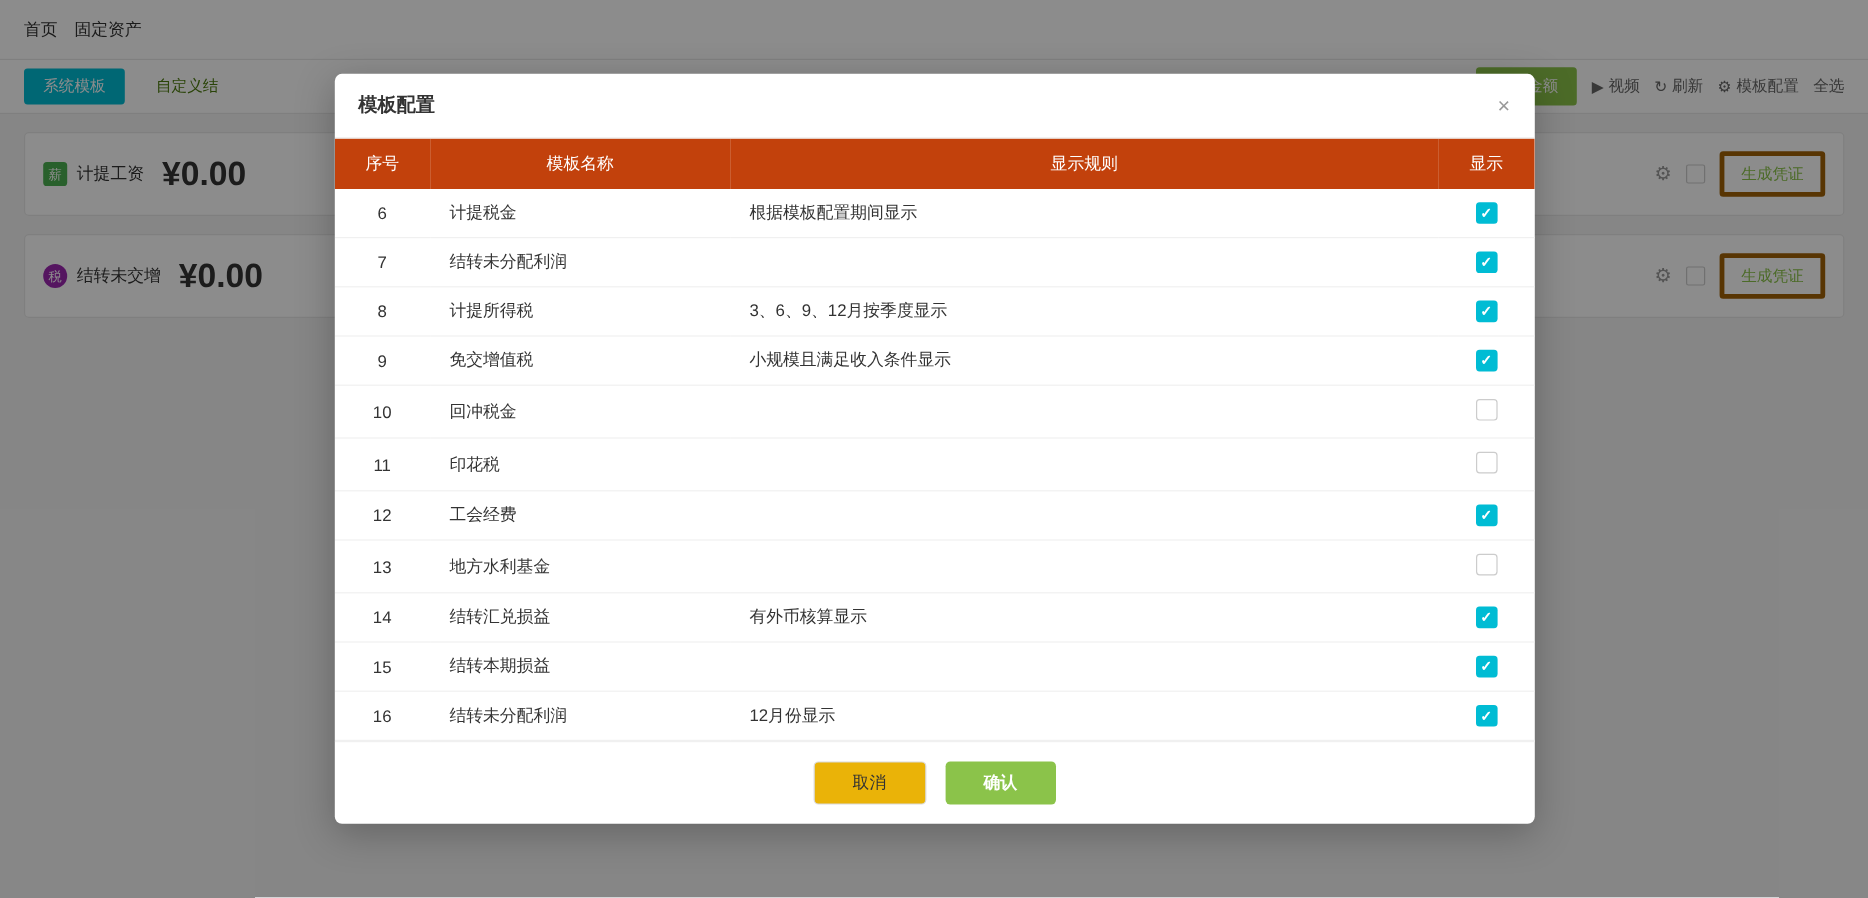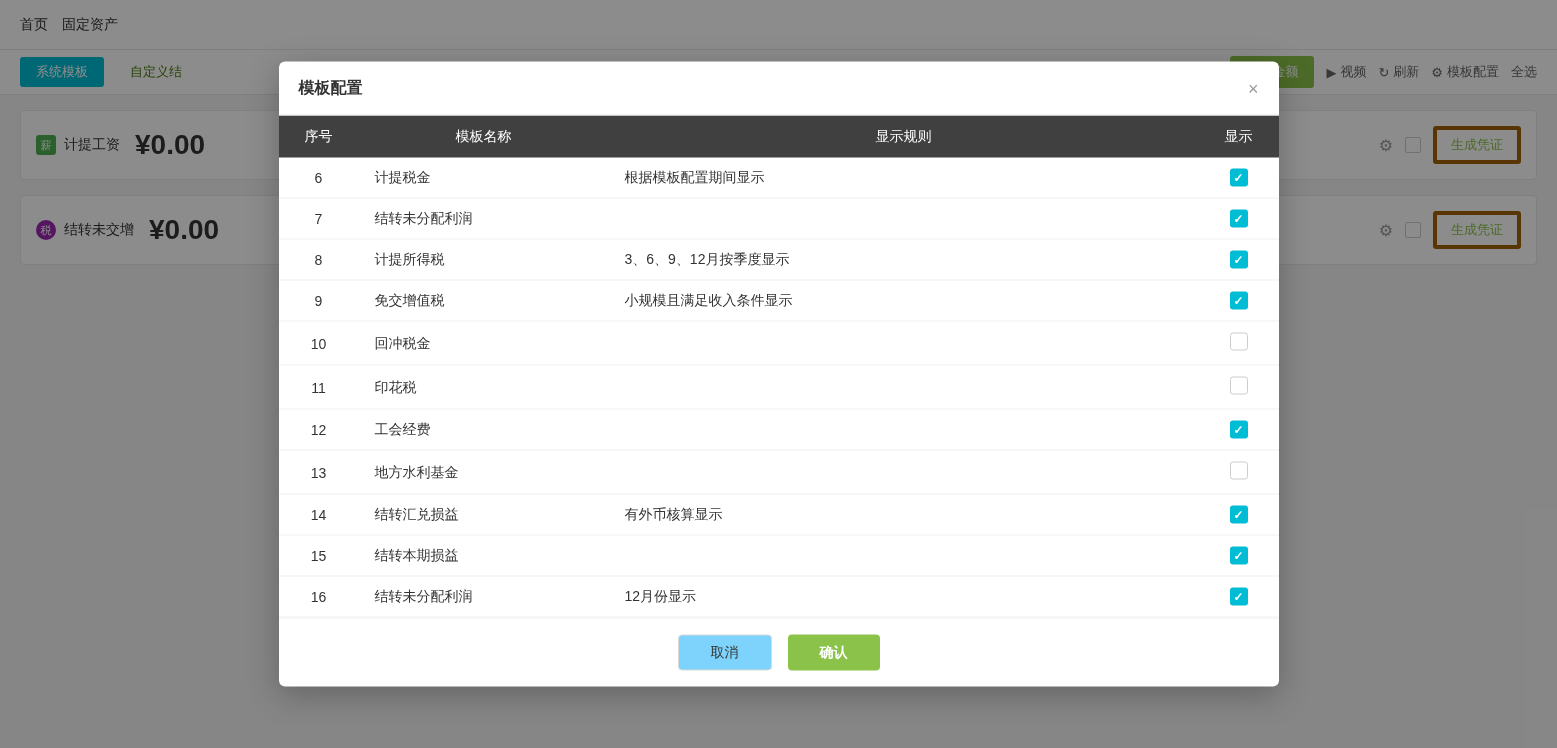--- a/index.html
+++ b/index.html
@@ -210,21 +210,21 @@
       overflow-y: auto;
       flex: 1;
     }
 
     
     .config-table {
       width: 100%;
       border-collapse: collapse;
     }
     .config-table thead tr {
-      background: #404040;
+      background: #c2410c;
       color: #fff;
     }
     .config-table thead th {
       padding: 12px 16px;
       font-weight: normal;
       font-size: 14px;
       text-align: center;
     }
     .config-table thead th:first-child {
       width: 80px;
@@ -296,21 +296,21 @@
     .modal-footer {
       padding: 16px 20px;
       display: flex;
       justify-content: center;
       gap: 16px;
       border-top: 1px solid #f0f0f0;
     }
     .cancel-btn {
       padding: 8px 32px;
       border: 1px solid #d9d9d9;
-      background: #7dd3fc;
+      background: #eab308;
       color: #333;
       border-radius: 4px;
       cursor: pointer;
       font-size: 14px;
     }
     .confirm-btn {
       padding: 8px 32px;
       border: none;
       background: #8bc34a;
       color: #fff;

